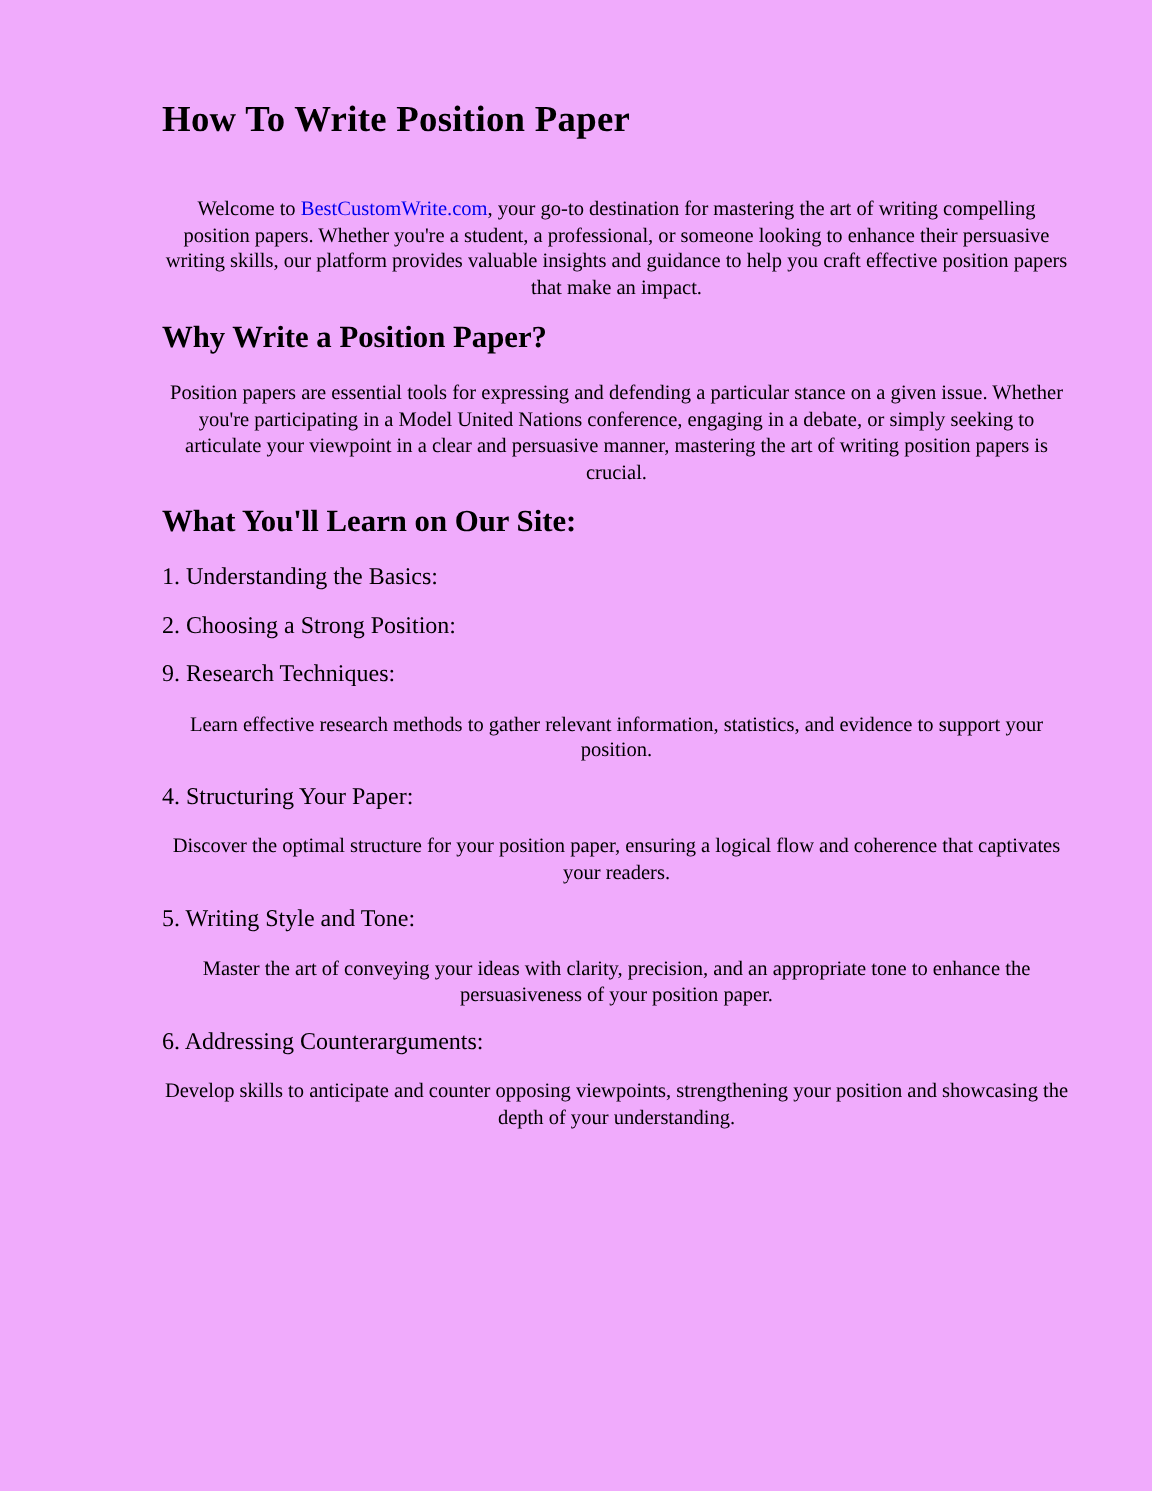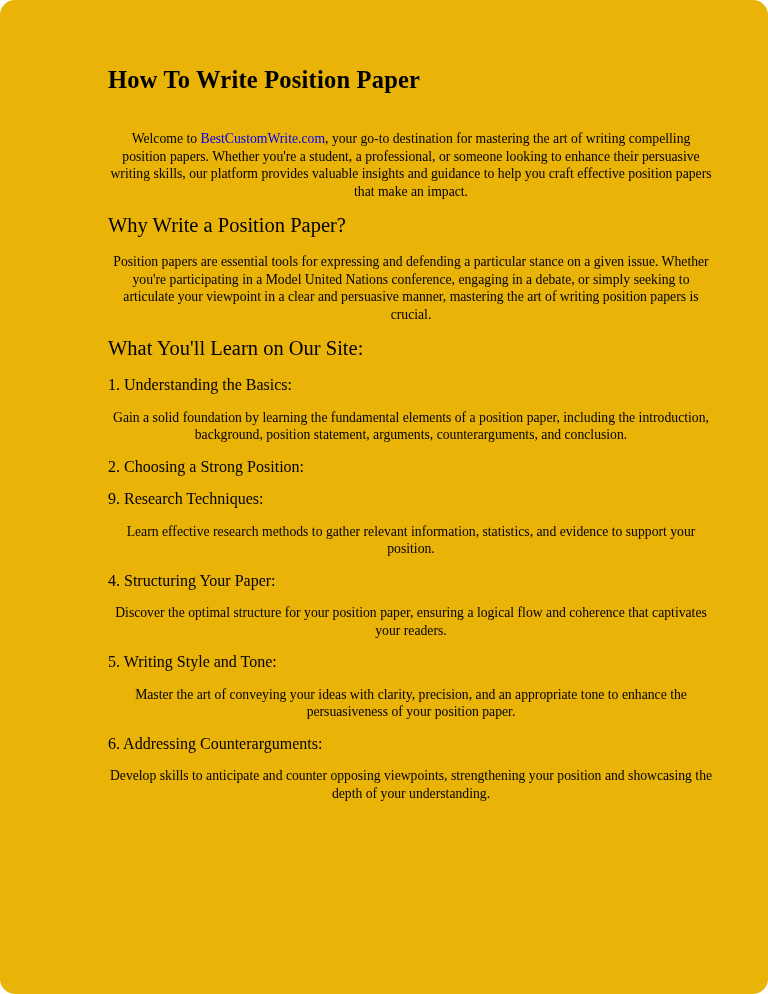--- a/index.html
+++ b/index.html
@@ -1,45 +1,44 @@
 <!DOCTYPE html>
 <html><head>
 <meta charset="utf-8">
 <style>
   html, body { margin: 0; padding: 0; background: #ffffff; }
   .page {
     position: relative;
     width: 768px;
     height: 994px;
-    background: #eab308;
+    background: #f0abfc;
     box-sizing: border-box;
     padding: 65px 52px 0 108px;
     overflow: hidden;
     font-family: "Liberation Serif", "DejaVu Serif", serif;
     color: #000000;
-    border-radius: 15px;
   }
   .content { width: 606px; }
   h1.doc-title {
     font-size: 24.5px;
     line-height: 29px;
     font-weight: bold;
     margin: 0 0 36px 0;
     letter-spacing: 0.2px;
   }
   p.body-text {
     font-size: 13.7px;
     line-height: 17.5px;
     margin: 0 0 14px 0;
     text-align: center;
   }
   h2.section-heading {
     font-size: 20.5px;
     line-height: 23px;
-    font-weight: normal;
+    font-weight: bold;
     margin: 14px 0 16px 0;
   }
   h3.item-heading {
     font-size: 16px;
     line-height: 18.5px;
     font-weight: normal;
     margin: 14px 0 14px 0;
   }
   a.doc-link {
     color: #0000ee;
@@ -58,21 +57,20 @@
     <p class="body-text"><span>Welcome to </span><a class="doc-link">BestCustomWrite.com</a><span>, your go-to destination for mastering the art of writing compelling position papers. Whether you're a student, a professional, or someone looking to enhance their persuasive writing skills, our platform provides valuable insights and guidance to help you craft effective position papers that make an impact.</span></p>
 
     <h2 class="section-heading">Why Write a Position Paper?</h2>
 
     <p class="body-text">Position papers are essential tools for expressing and defending a particular stance on a given issue. Whether you're participating in a Model United Nations conference, engaging in a debate, or simply seeking to articulate your viewpoint in a clear and persuasive manner, mastering the art of writing position papers is crucial.</p>
 
     <h2 class="section-heading">What You'll Learn on Our Site:</h2>
 
     <div>
       <h3 class="item-heading">1. Understanding the Basics:</h3>
-      <p class="body-text">Gain a solid foundation by learning the fundamental elements of a position paper, including the introduction, background, position statement, arguments, counterarguments, and conclusion.</p>
     </div>
 
     <div>
       <h3 class="item-heading">2. Choosing a Strong Position:</h3>
     </div>
 
     <div>
       <h3 class="item-heading">9. Research Techniques:</h3>
       <p class="body-text">Learn effective research methods to gather relevant information, statistics, and evidence to support your position.</p>
     </div>

